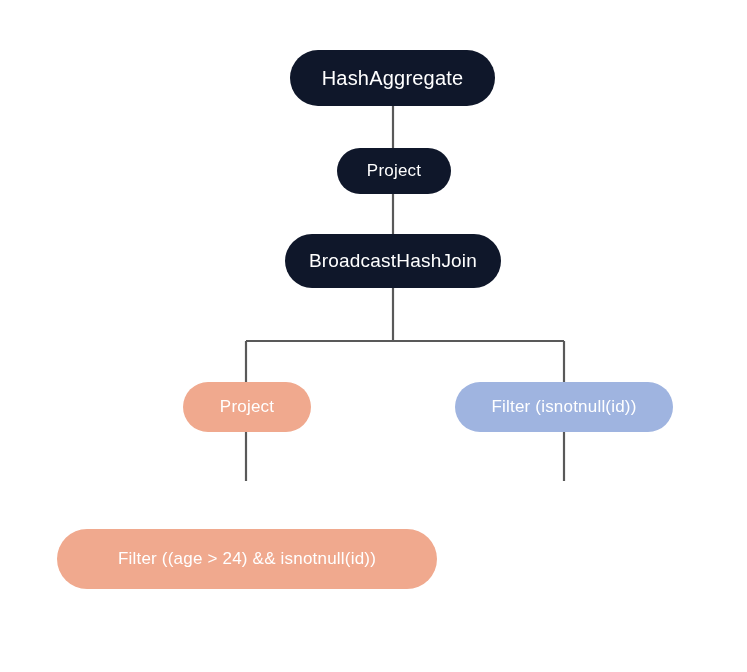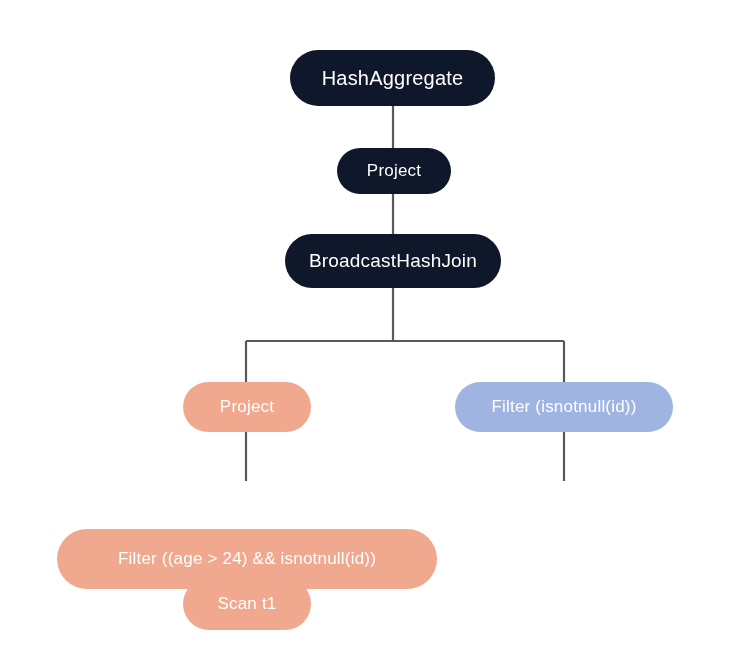--- a/index.html
+++ b/index.html
@@ -110,22 +110,19 @@
   </div>
 
   <div class="node node-salmon" id="node-project-left">
     <span>Project</span>
   </div>
 
   <div class="node node-salmon" id="node-filter-left">
     <span>Filter ((age &gt; 24) &amp;&amp; isnotnull(id))</span>
   </div>
 
-  <div class="node node-salmon" id="node-scan-t1">
-    <span>Scan t1</span>
-  </div>
 
   <div class="node node-light-blue" id="node-filter-right">
     <span>Filter (isnotnull(id))</span>
   </div>
 
 
 </div>
 
 </body></html>

